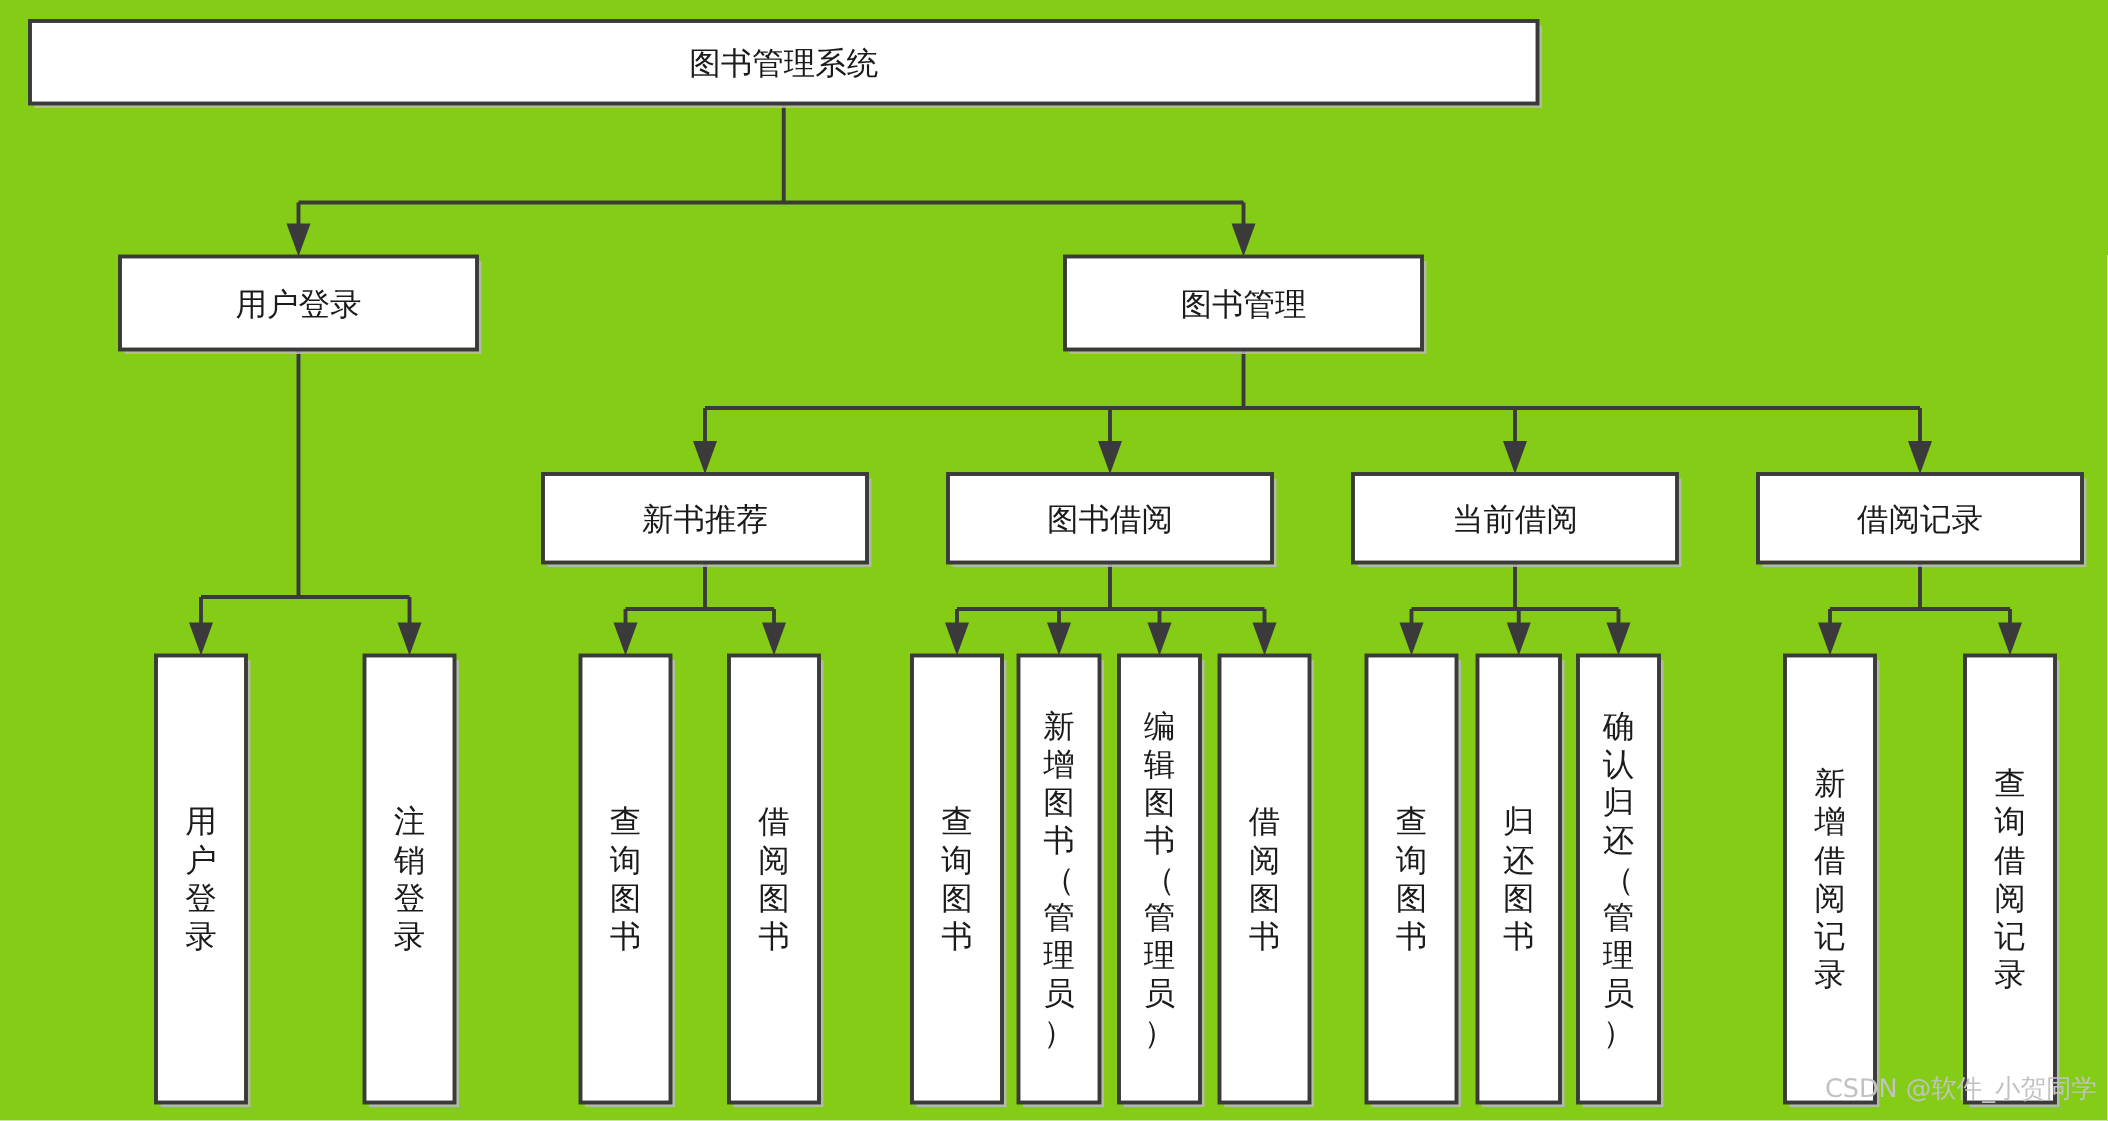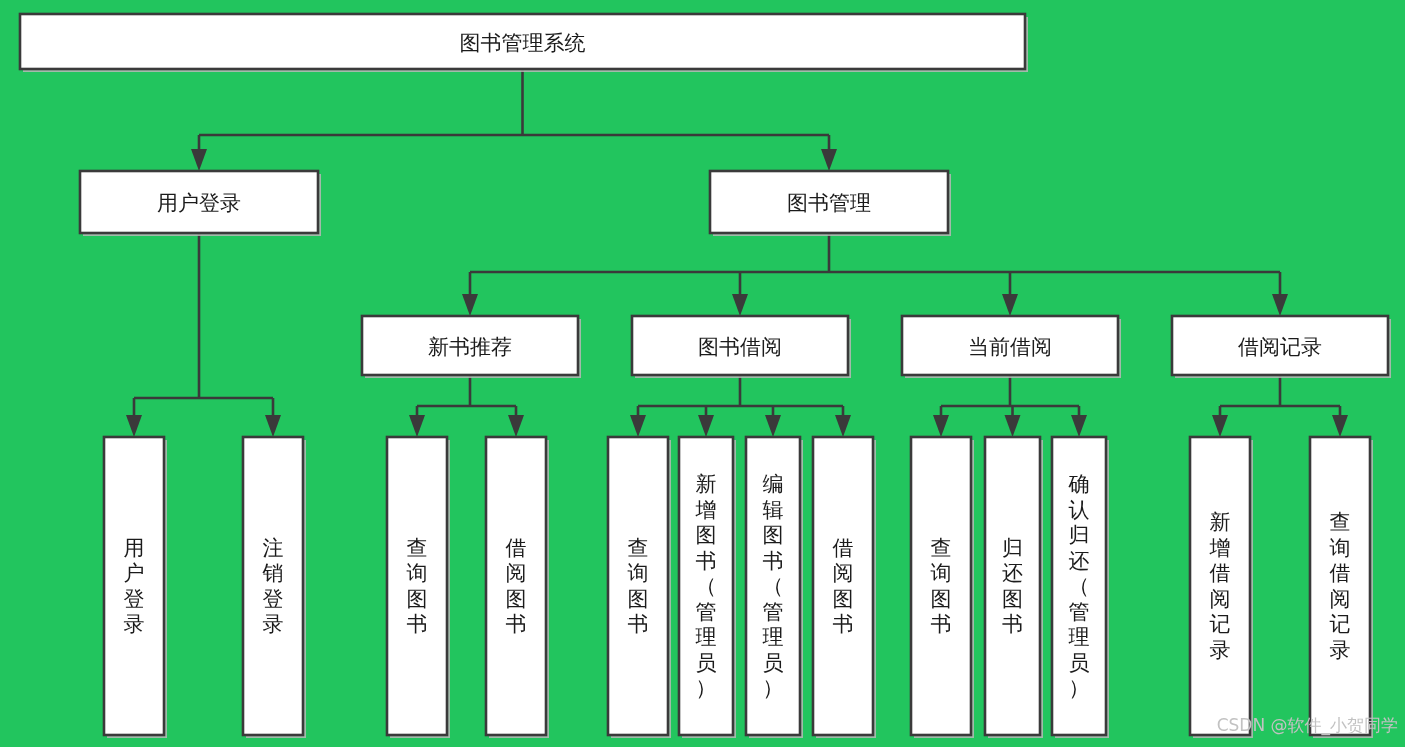--- a/index.html
+++ b/index.html
@@ -7,21 +7,21 @@
     padding: 0;
     background: #ffffff;
   }
   body {
     font-family: "DejaVu Sans", "Liberation Sans", sans-serif;
   }
   #diagram-root {
     position: relative;
     width: 1405px;
     height: 747px;
-    background: #22c55e;
+    background: #84cc16;
     overflow: hidden;
   }
   svg#flow-svg {
     position: absolute;
     left: 0;
     top: 0;
     width: 1405px;
     height: 747px;
     display: block;
   }

